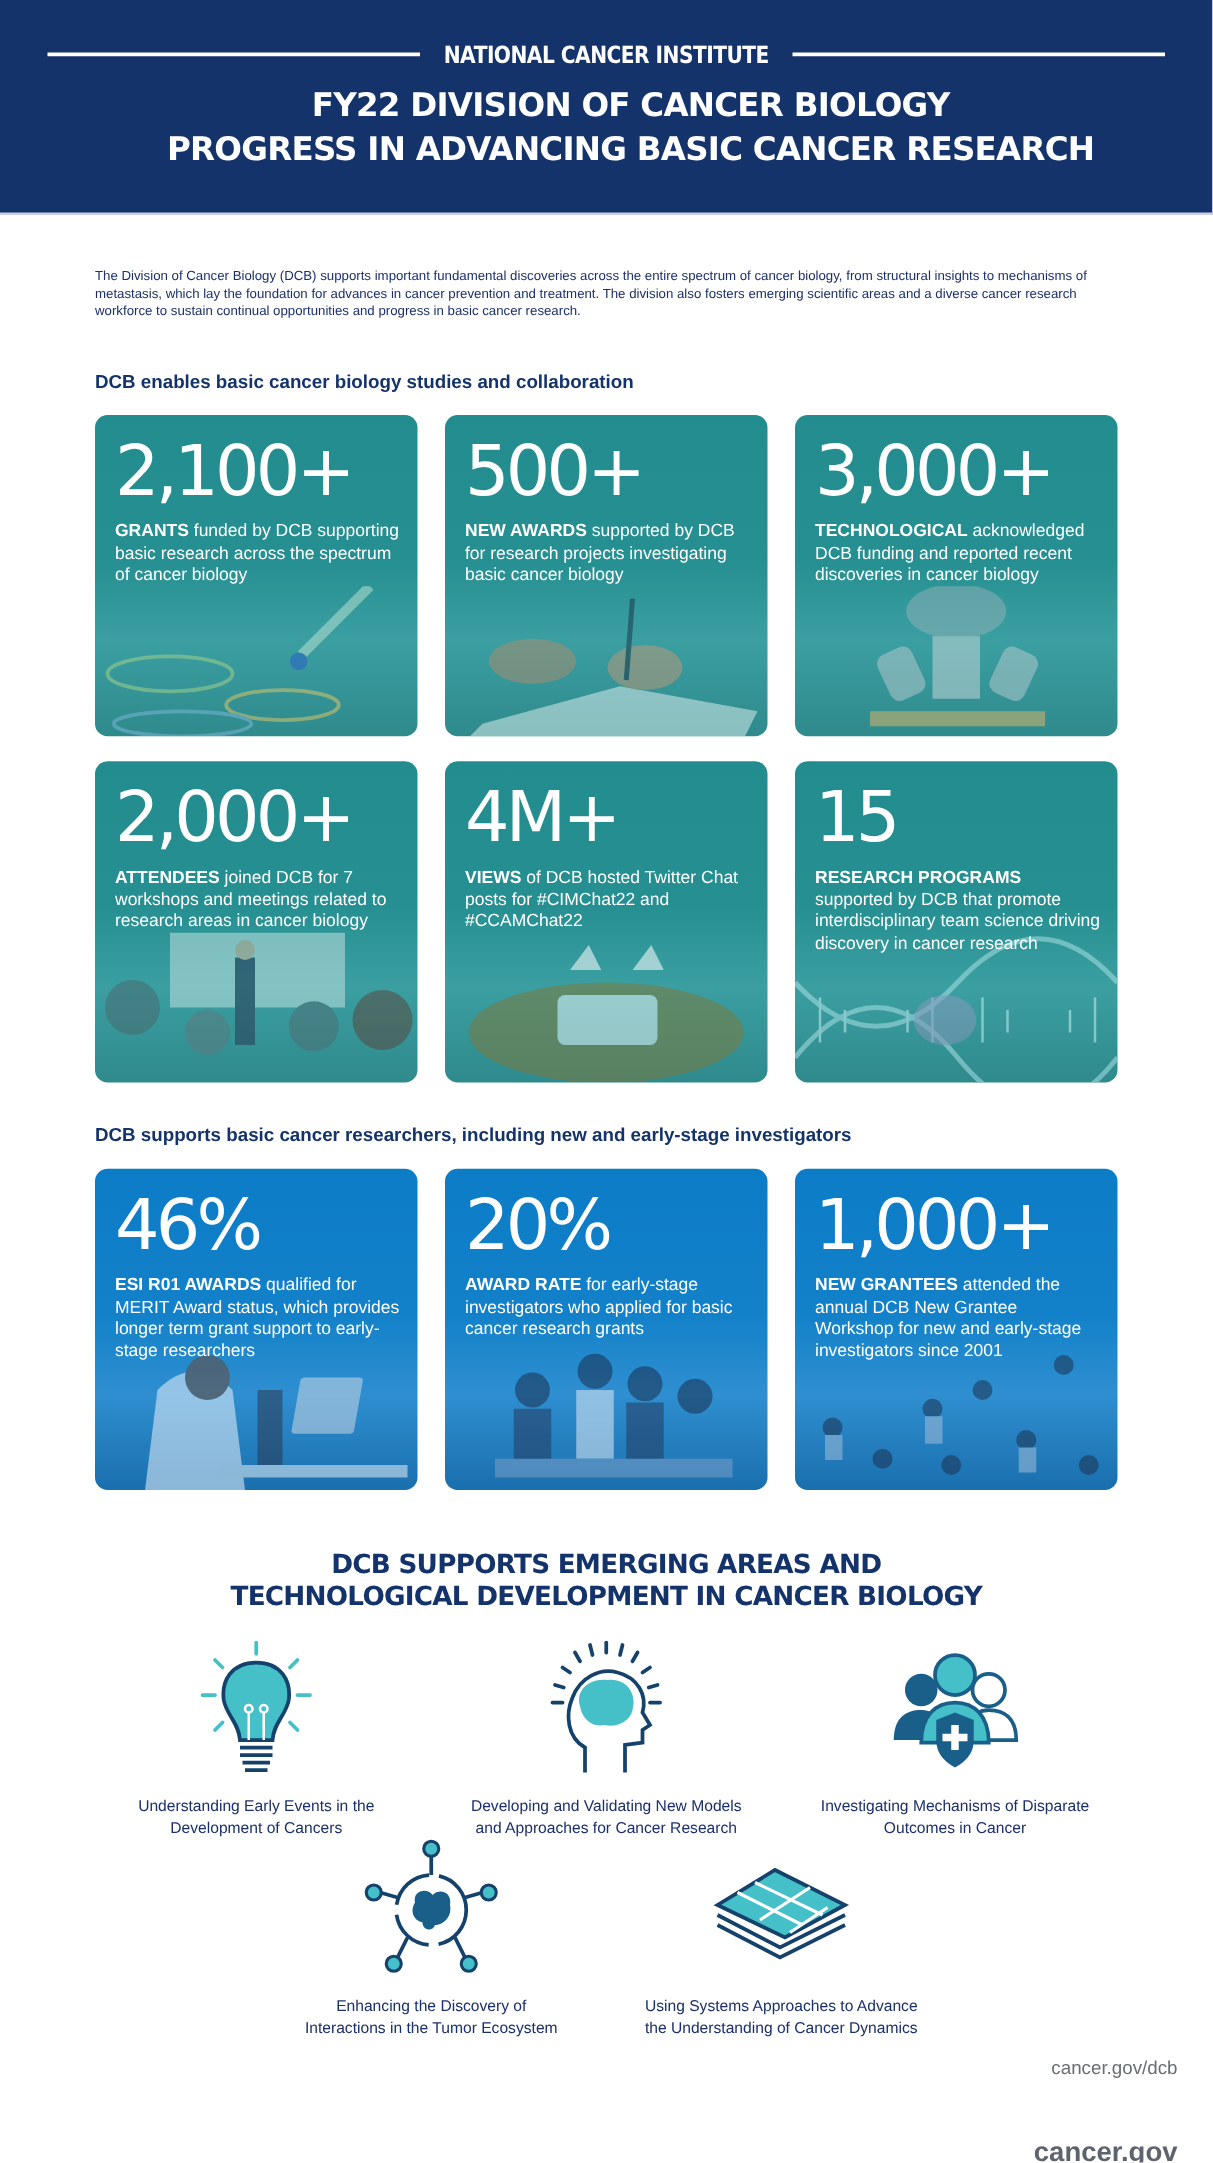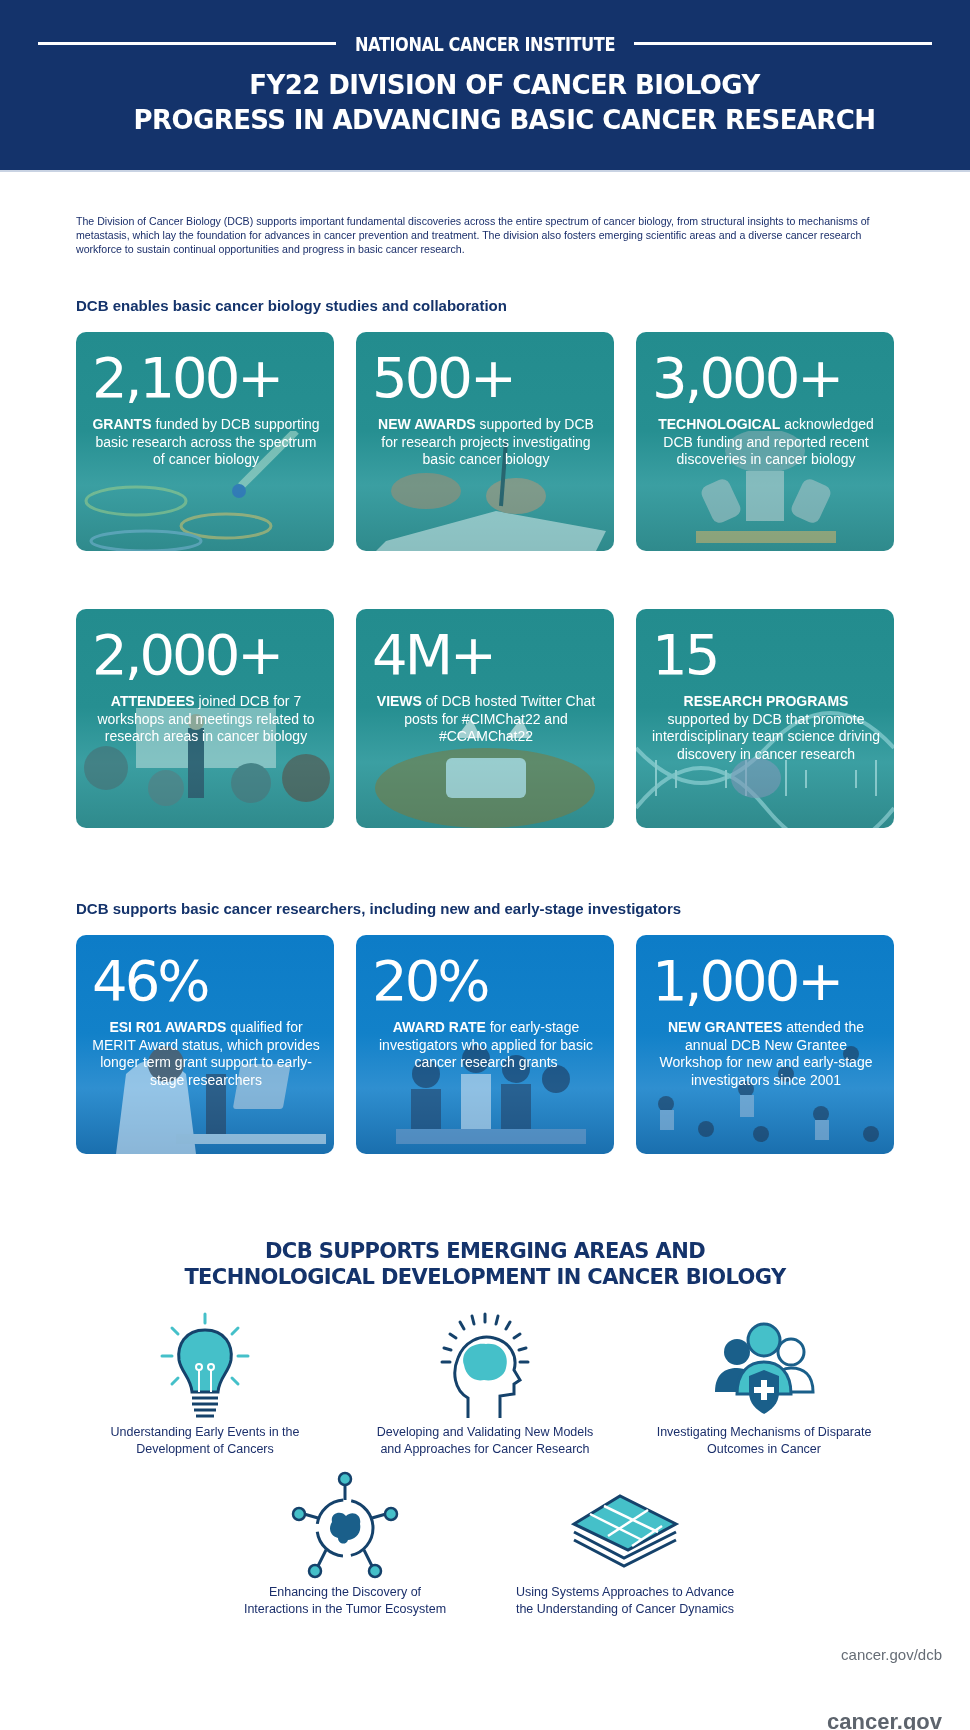--- a/index.html
+++ b/index.html
@@ -5,31 +5,31 @@
   * { box-sizing: border-box; margin: 0; padding: 0; }
   body { width: 970px; height: 1730px; background: #ffffff; font-family: "Liberation Sans", sans-serif; color: #1b2f6b; position: relative; overflow: hidden; }
   .header { position: absolute; left: 0; top: 0; width: 970px; height: 172px; background: #14336b; border-bottom: 2px solid #c9d3e3; }
   .hline { position: absolute; top: 42px; height: 3px; background: #ffffff; }
   .hline.l { left: 38px; width: 298px; }
   .hline.r { left: 634px; width: 298px; }
   .org { position: absolute; top: 33px; left: 0; width: 970px; text-align: center; color: #fff; font-family: "DejaVu Sans", sans-serif; font-weight: bold; font-size: 19px; letter-spacing: -0.5px; transform: scaleX(0.85); }
   .title { position: absolute; top: 68px; left: 0; width: 970px; text-align: center; color: #fff; font-family: "DejaVu Sans", sans-serif; font-weight: bold; font-size: 26px; line-height: 35px; letter-spacing: -0.6px; padding-left: 39px; }
   .intro { position: absolute; left: 76px; top: 214px; width: 820px; font-size: 10.6px; line-height: 14px; color: #1b2f6b; }
   .sec-h { position: absolute; left: 76px; font-size: 15px; font-weight: bold; color: #14336b; }
-  .card { position: absolute; width: 258px; height: 219px; border-radius: 10px; overflow: hidden; color: #fff; text-align: center; }
+  .card { position: absolute; width: 258px; height: 257px; border-radius: 10px; overflow: hidden; color: #fff; }
   .card.teal { background: linear-gradient(180deg, #238c8e 0%, #268f91 45%, #3b9fa2 70%, #2f8a8c 100%); }
   .card.blue { background: linear-gradient(180deg, #0d7cc7 0%, #1281c9 45%, #2f8fd0 70%, #1a6fae 100%); }
   .card .art { position: absolute; left: 0; right: 0; bottom: 0; height: 120px; opacity: 0.55; }
   .card .num { position: absolute; left: 16px; top: 14px; font-family: "DejaVu Sans", sans-serif; font-size: 56px; letter-spacing: -3px; line-height: 64px; }
   .card .desc { position: absolute; left: 16px; top: 84px; right: 14px; font-size: 14px; line-height: 17.5px; }
   .card .desc b { font-weight: bold; }
   .sec3 { position: absolute; left: 0; top: 1238px; width: 970px; text-align: center; font-family: "DejaVu Sans", sans-serif; font-weight: bold; font-size: 21px; line-height: 26px; color: #14336b; letter-spacing: -0.6px; }
   .area { position: absolute; width: 220px; text-align: center; }
   .area .ic { width: 110px; height: 110px; margin: 0 auto; display: block; }
-  .area .lbl { font-size: 12.5px; line-height: 16.5px; color: #1b2f6b; margin-top: 4px; }
+  .area .lbl { font-size: 12.5px; line-height: 16.5px; color: #1b2f6b; margin-top: 17px; }
   .foot1 { position: absolute; right: 28px; top: 1646px; font-size: 15px; color: #666d76; }
   .foot2 { position: absolute; right: 28px; top: 1668px; font-size: 22px; font-weight: bold; color: #5d646d; margin-top: 41px; }
 </style>
 </head>
 <body>
 
 <div class="header">
   <div class="hline l"></div>
   <div class="hline r"></div>
   <div class="org">NATIONAL CANCER INSTITUTE</div>

